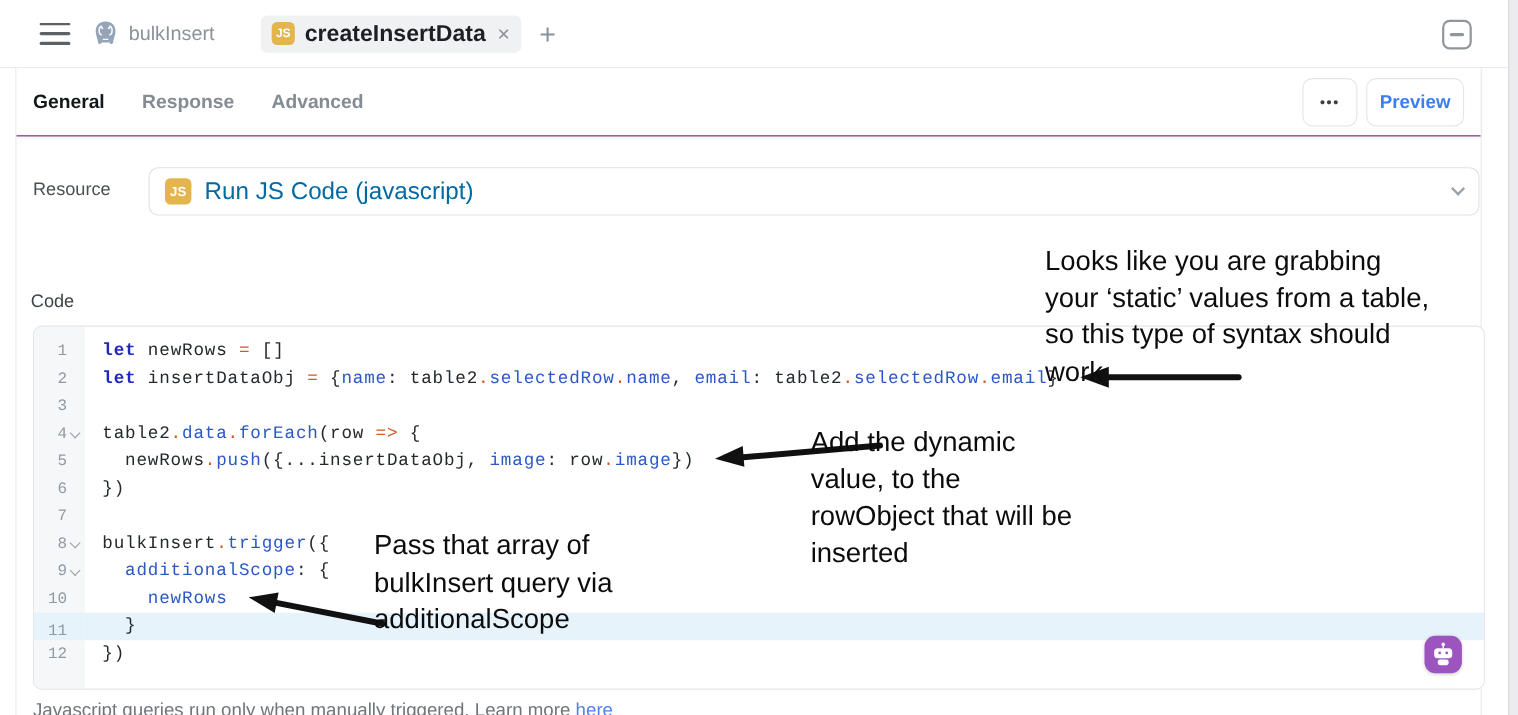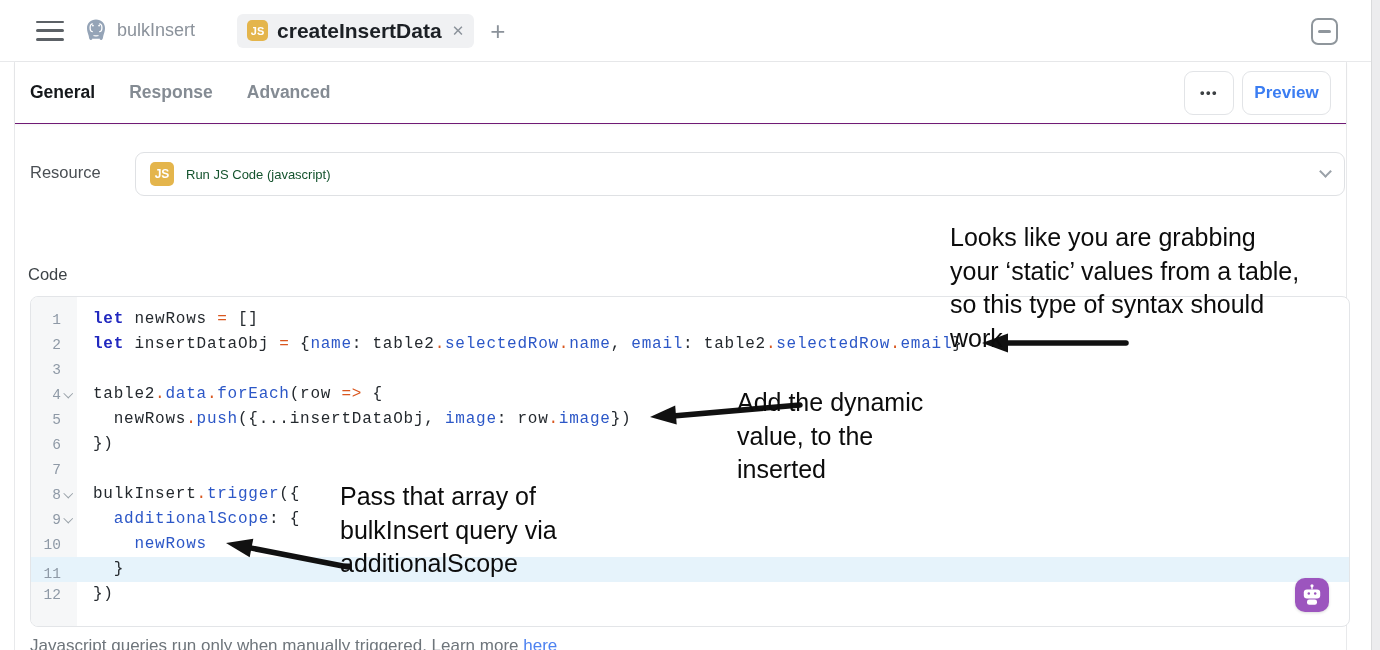--- a/index.html
+++ b/index.html
@@ -52,21 +52,21 @@
     font-size:17px; font-weight:700; }
   .btn.run .shortcut { margin-left:7px; font-weight:400; font-size:16px; opacity:.95;
     font-family:"DejaVu Sans", sans-serif; }
 
   
   .resource-label { position:absolute; left:30px; top:163px; font-size:16.5px; color:#4a4f54; z-index:3; }
   .resource-select { position:absolute; left:135px; top:152px; width:1210px; height:44px;
     border:1px solid #dfe1e4; border-radius:9px; background:#fff; display:flex; align-items:center;
     padding:0 14px; cursor:pointer; z-index:3; }
   .resource-select .js-badge { width:24px; height:24px; font-size:12px; }
-  .resource-select .value { margin-left:12px; font-size:13px; color:#14532d; }
+  .resource-select .value { margin-left:12px; font-size:22px; color:#0369a1; }
   .chevron-down { margin-left:auto; width:9px; height:9px; border-right:2px solid #9aa1a8;
     border-bottom:2px solid #9aa1a8; transform:rotate(45deg); margin-top:-5px; }
 
   
   .code-label { position:absolute; left:28px; top:265px; font-size:16.5px; font-weight:500;
     color:#3d4347; z-index:3; }
   .editor { position:absolute; left:30px; top:296px; width:1320px; height:331px;
     border:1px solid #e3e5e8; border-radius:8px; background:#fff; display:flex;
     overflow:hidden; z-index:3; }
   .gutter { width:46px; background:#f6f7f8; padding-top:10px; flex:none;
@@ -230,20 +230,21 @@
 
 <div class="annotation annotation-1">
     <div>Looks like you are grabbing</div>
     <div>your ‘static’ values from a table,</div>
     <div>so this type of syntax should</div>
     <div>work</div>
   </div>
 <div class="annotation annotation-2">
     <div>Add the dynamic</div>
     <div>value, to the</div>
+    <div>rowObject that will be</div>
     <div>inserted</div>
   </div>
 <div class="annotation annotation-3">
     <div>Pass that array of</div>
     <div>bulkInsert query via</div>
     <div>additionalScope</div>
   </div>
 
 <svg class="arrows">
   <g stroke="#111" fill="#111">

